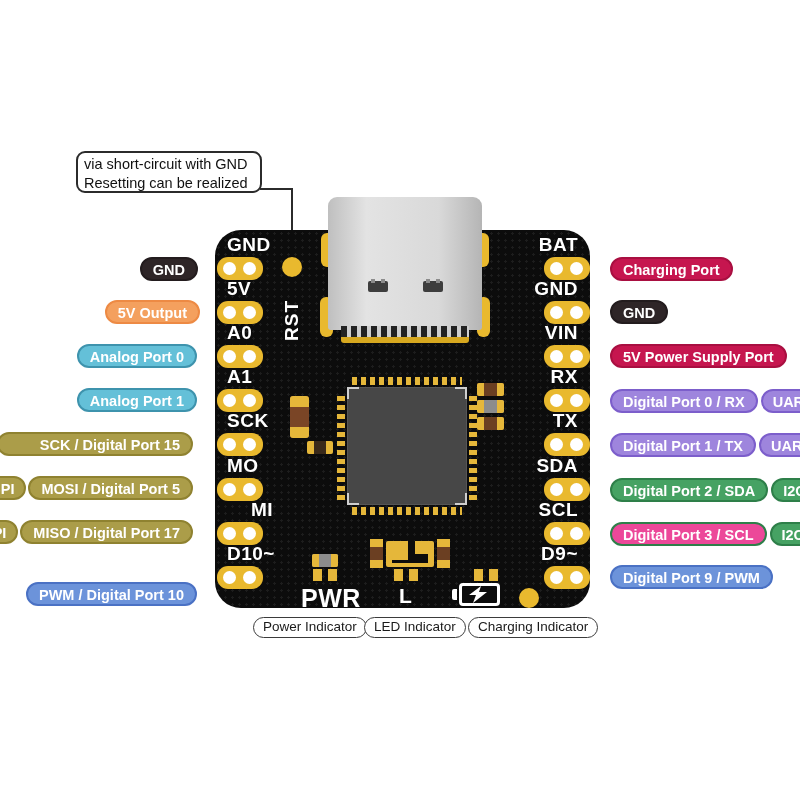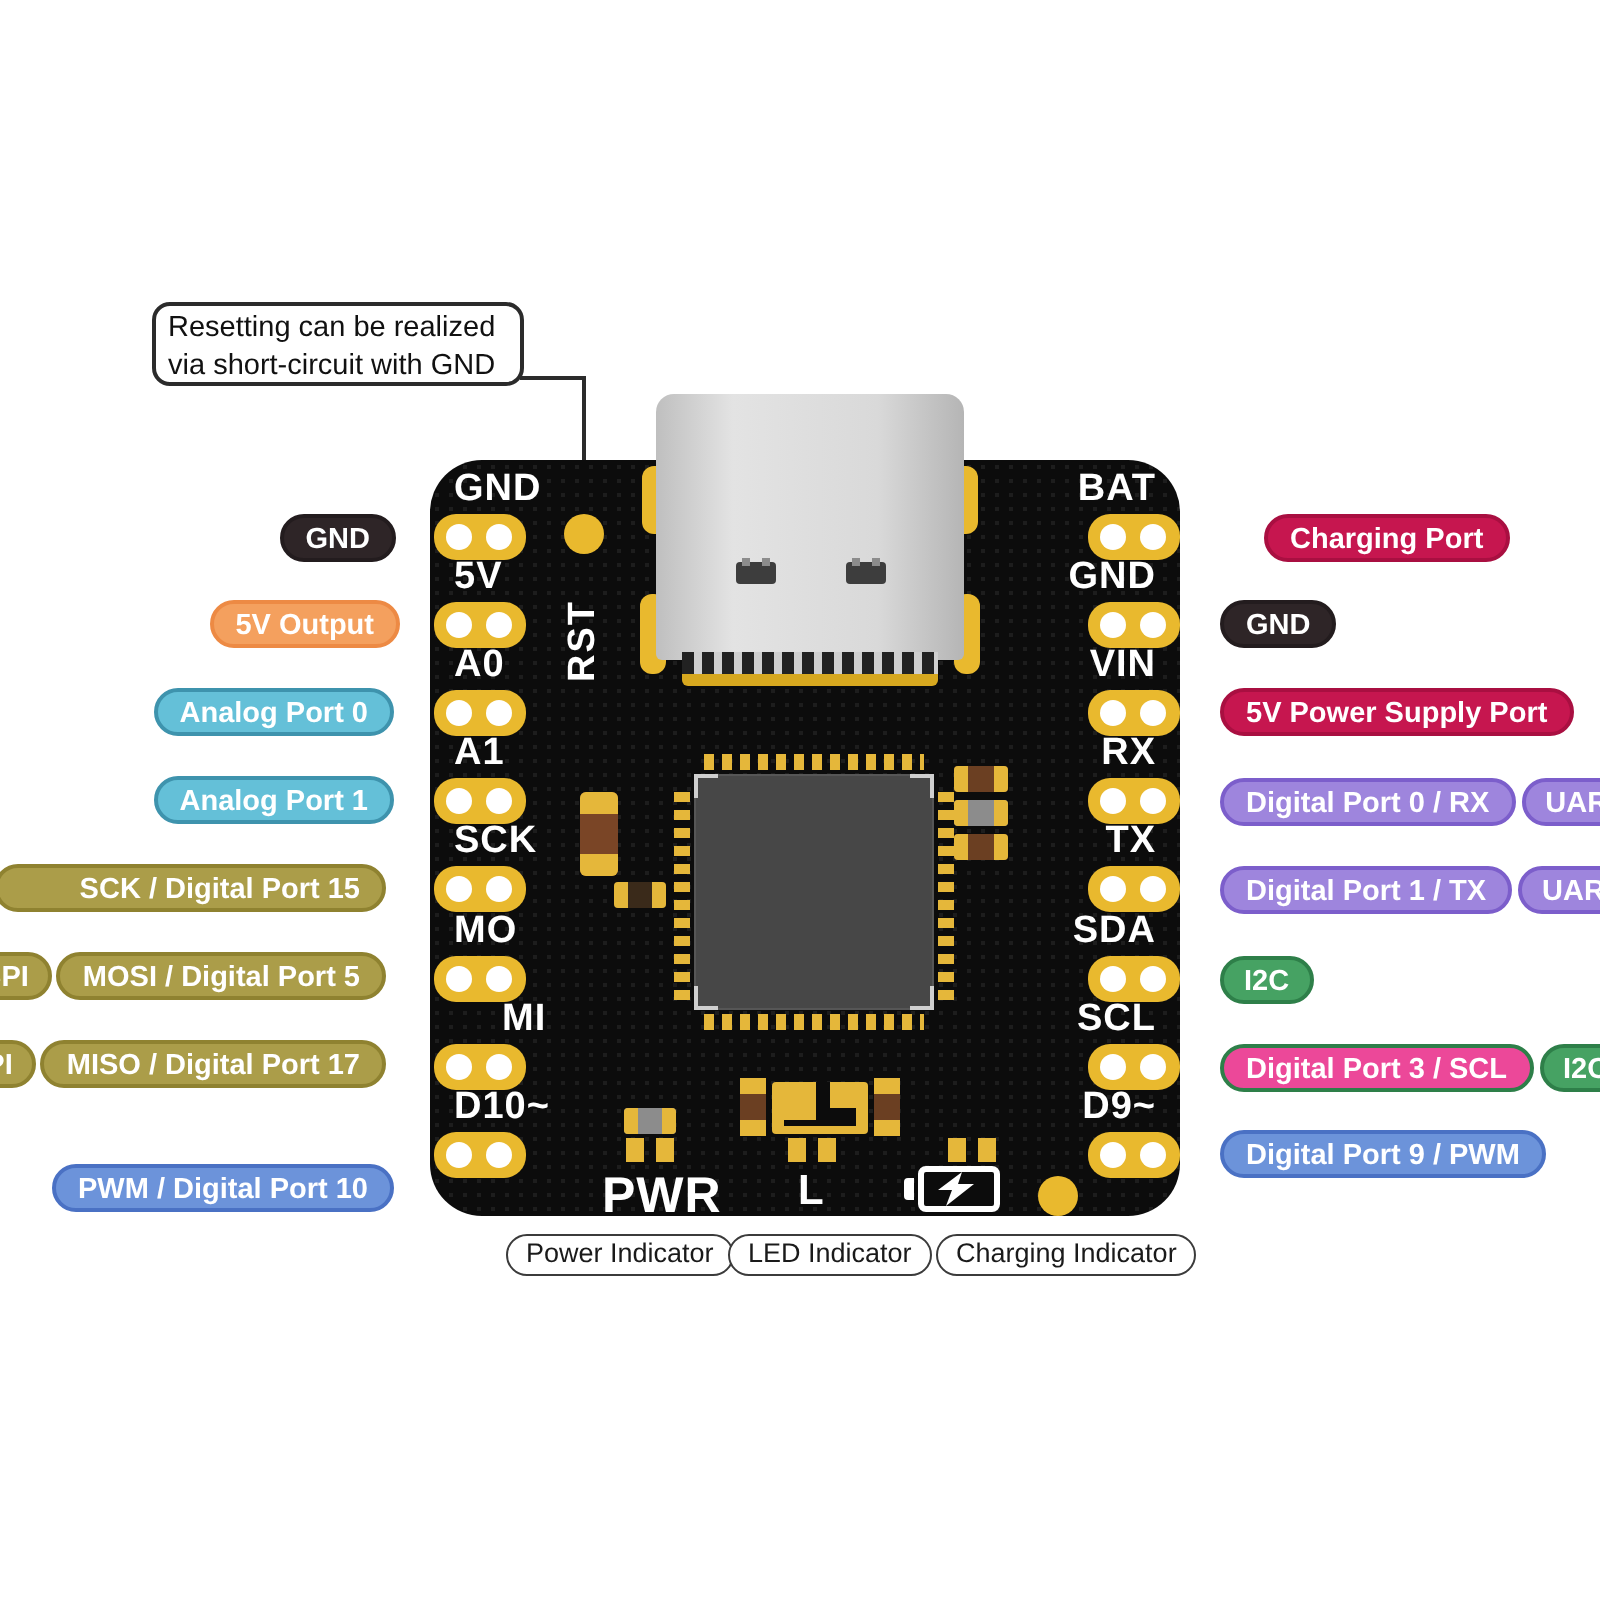--- a/index.html
+++ b/index.html
@@ -80,22 +80,22 @@
   
   .bubble{height:21px;line-height:18px;border:1.5px solid #3b3b3b;border-radius:11px;background:#fff;
           color:#1a1a1a;font-size:13.5px;font-weight:500;padding:0 9px;box-sizing:border-box;white-space:nowrap;}
 </style>
 </head>
 <body>
 
 <div class="stage">
 
   <div class="abs callout">
+    <div>via short-circuit with GND</div>
     <div>Resetting can be realized</div>
-    <div>via short-circuit with GND</div>
   </div>
   <div class="abs callout-hline"></div>
   <div class="abs callout-vline"></div>
 
   <div class="abs board"></div>
 
   <div class="abs usb-anchor" style="left:321px;top:233px;"></div>
   <div class="abs usb-anchor" style="left:476px;top:233px;"></div>
   <div class="abs usb-anchor" style="left:320px;top:297px;height:40px;"></div>
   <div class="abs usb-anchor" style="left:477px;top:297px;height:40px;"></div>
@@ -202,38 +202,39 @@
     <span class="badge" style="background: rgb(171, 157, 73); border-color: rgb(143, 130, 48);">MOSI / Digital Port 5</span>
   </div>
   <div class="abs badge-row row-right-align" style="right:607px;top:520px;left:0;gap:2px;">
     <span class="badge tagpill" style="background: rgb(171, 157, 73); border-color: rgb(143, 130, 48);">SPI</span>
     <span class="badge" style="background: rgb(171, 157, 73); border-color: rgb(143, 130, 48);">MISO / Digital Port 17</span>
   </div>
   <div class="abs badge-row row-right-align" style="right:603px;top:582px;left:0;padding-left:32px;">
     <span class="badge" style="background: rgb(108, 147, 218); border-color: rgb(74, 113, 196);">PWM / Digital Port 10</span>
   </div>
 
-  <div class="abs badge-row" style="left:632px;top:257px;justify-content:flex-end;">
+  <div class="abs badge-row" style="left:610px;top:257px;justify-content:flex-end;">
     <span class="badge" style="background: rgb(198, 22, 79); border-color: rgb(169, 15, 65);">Charging Port</span>
   </div>
   <div class="abs badge-row" style="left:610px;top:300px;">
     <span class="badge" style="background: rgb(46, 37, 39); border-color: rgb(35, 28, 30);">GND</span>
   </div>
   <div class="abs badge-row" style="left:610px;top:344px;">
     <span class="badge" style="background: rgb(198, 22, 79); border-color: rgb(169, 15, 65);">5V Power Supply Port</span>
   </div>
   <div class="abs badge-row" style="left:610px;top:389px;">
     <span class="badge" style="background: rgb(158, 133, 221); border-color: rgb(124, 94, 203);">Digital Port 0 / RX</span>
     <span class="badge tagpill" style="background: rgb(158, 133, 221); border-color: rgb(124, 94, 203);">UART</span>
   </div>
   <div class="abs badge-row" style="left:610px;top:433px;">
     <span class="badge" style="background: rgb(158, 133, 221); border-color: rgb(124, 94, 203);">Digital Port 1 / TX</span>
     <span class="badge tagpill" style="background: rgb(158, 133, 221); border-color: rgb(124, 94, 203);">UART</span>
   </div>
   <div class="abs badge-row" style="left:610px;top:478px;">
+    <span class="badge" style="background: rgb(70, 162, 99); border-color: rgb(46, 127, 73);">Digital Port 2 / SDA</span>
     <span class="badge tagpill" style="background: rgb(70, 162, 99); border-color: rgb(46, 127, 73);">I2C</span>
   </div>
   <div class="abs badge-row" style="left:610px;top:522px;">
     <span class="badge" style="background: #ec4899; border-color: rgb(46, 127, 73);">Digital Port 3 / SCL</span>
     <span class="badge tagpill" style="background: rgb(70, 162, 99); border-color: rgb(46, 127, 73);">I2C</span>
   </div>
   <div class="abs badge-row" style="left:610px;top:565px;">
     <span class="badge" style="background: rgb(108, 147, 218); border-color: rgb(74, 113, 196);">Digital Port 9 / PWM</span>
   </div>
 

